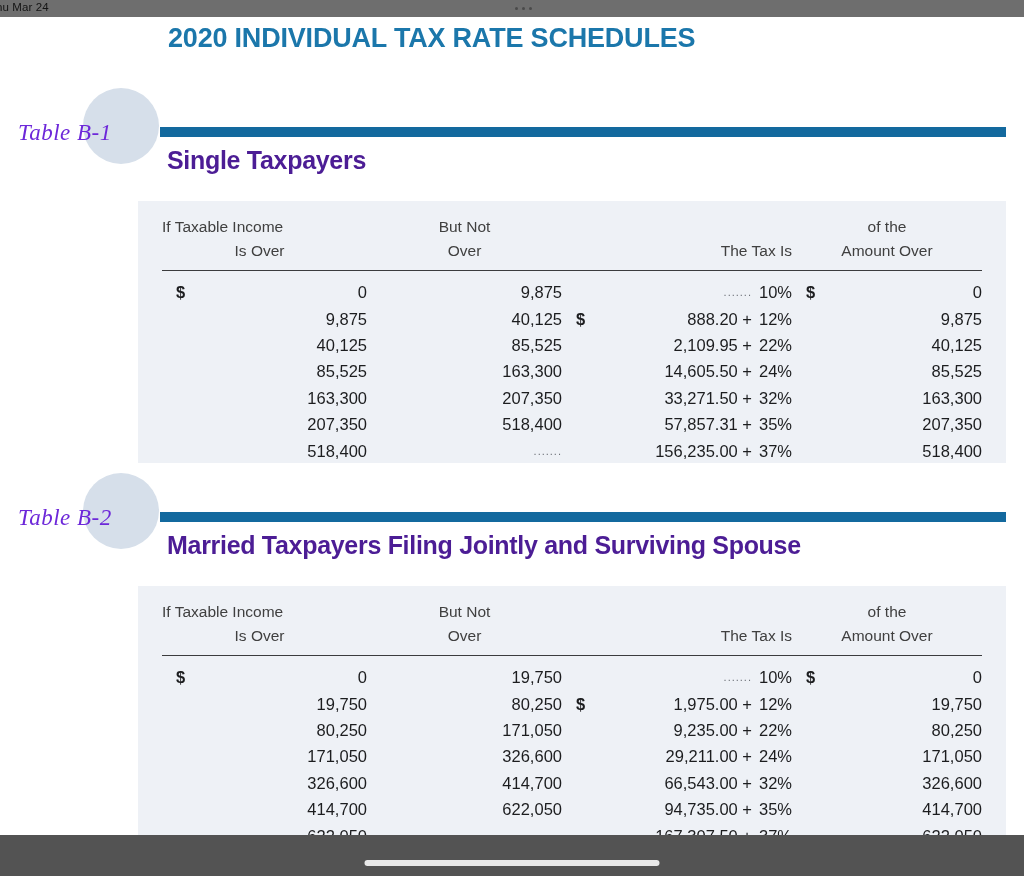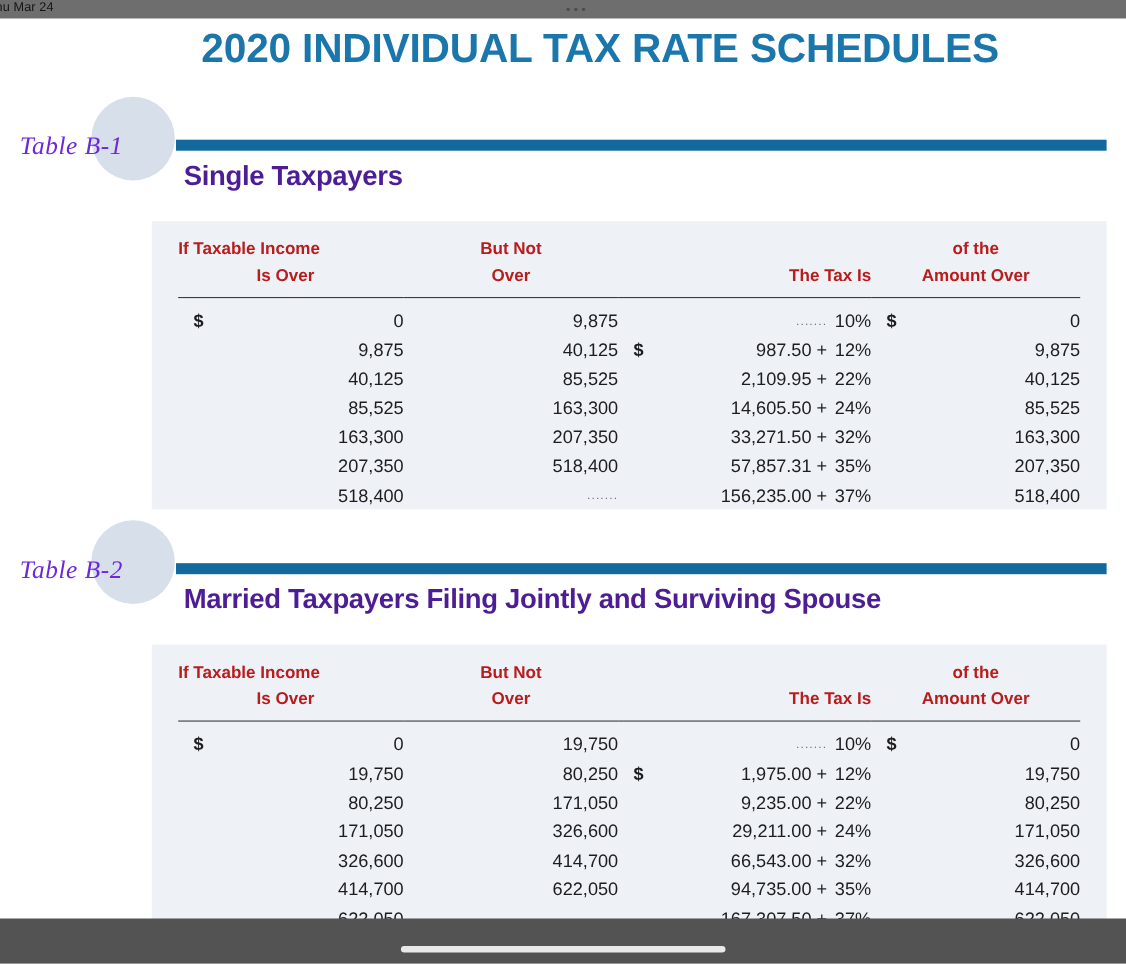--- a/index.html
+++ b/index.html
@@ -50,23 +50,23 @@
     position: absolute;
     top: 17px; left: 0;
     width: 1024px;
     height: 818px;
     background: #ffffff;
   }
 
   
   .doc-title {
     position: absolute;
-    left: 183px;
+    left: 168px;
     top: 6px;
-    font-size: 37px;
+    font-size: 27px;
     font-weight: 700;
     color: #1b77ab;
     letter-spacing: -0.2px;
     font-family: "Liberation Sans", sans-serif;
     white-space: nowrap;
   }
 
   
   .table-block { position: absolute; left: 0; width: 1024px; }
   .block-1 { top: 71px; }
@@ -116,22 +116,22 @@
 
   .tbl {
     position: absolute;
     left: 24px; top: 14px;
     width: 820px;
     border-collapse: collapse;
     font-family: "Liberation Sans", sans-serif;
   }
   .tbl th {
     font-size: 15.5px;
-    font-weight: 700;
-    color: #b91c1c;
+    font-weight: 400;
+    color: #404040;
     padding: 0;
     vertical-align: bottom;
     line-height: 1.52;
   }
   .th-inner { display: block; }
   .th-l1 { display: block; }
   .th-l2 { display: block; }
 
   .hdr-row th { padding-bottom: 5px; }
   .rule-row td {
@@ -257,21 +257,21 @@
         <tbody>
             <tr>
               <td class="c1 cell-pad1 money"><span class="dollar">$</span><span>0</span></td>
               <td class="c2 cell-pad2"><span>9,875</span></td>
               <td class="c3 cell-pad3 money"><span class="leader">.......</span><span class="pct">10%</span></td>
               <td class="c4 cell-pad4 money"><span class="dollar">$</span><span>0</span></td>
             </tr>
             <tr>
               <td class="c1 cell-pad1 money"><span>9,875</span></td>
               <td class="c2 cell-pad2"><span>40,125</span></td>
-              <td class="c3 cell-pad3 money"><span class="dollar">$</span><span class="tax-amt">987.50 +</span><span class="pct">12%</span></td>
+              <td class="c3 cell-pad3 money"><span class="dollar">$</span><span class="tax-amt">888.20 +</span><span class="pct">12%</span></td>
               <td class="c4 cell-pad4 money"><span>9,875</span></td>
             </tr>
             <tr>
               <td class="c1 cell-pad1 money"><span>40,125</span></td>
               <td class="c2 cell-pad2"><span>85,525</span></td>
               <td class="c3 cell-pad3 money"><span class="tax-amt">2,109.95 +</span><span class="pct">22%</span></td>
               <td class="c4 cell-pad4 money"><span>40,125</span></td>
             </tr>
             <tr>
               <td class="c1 cell-pad1 money"><span>85,525</span></td>

